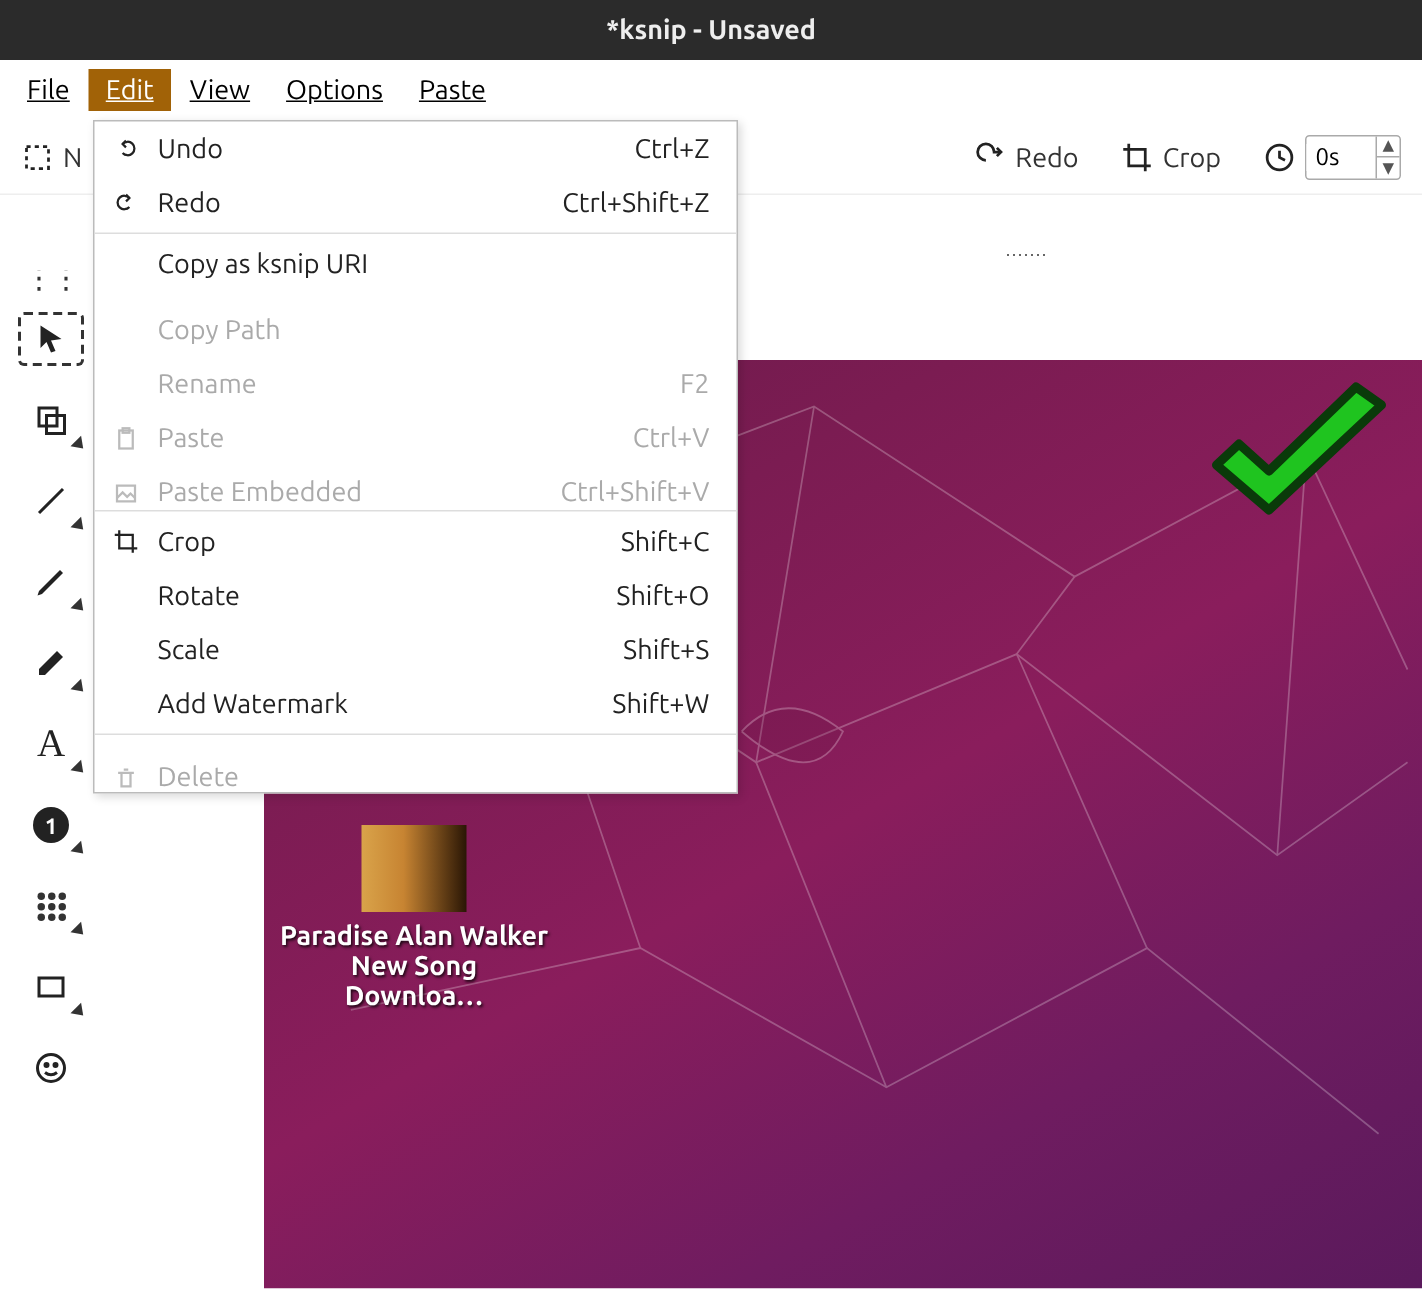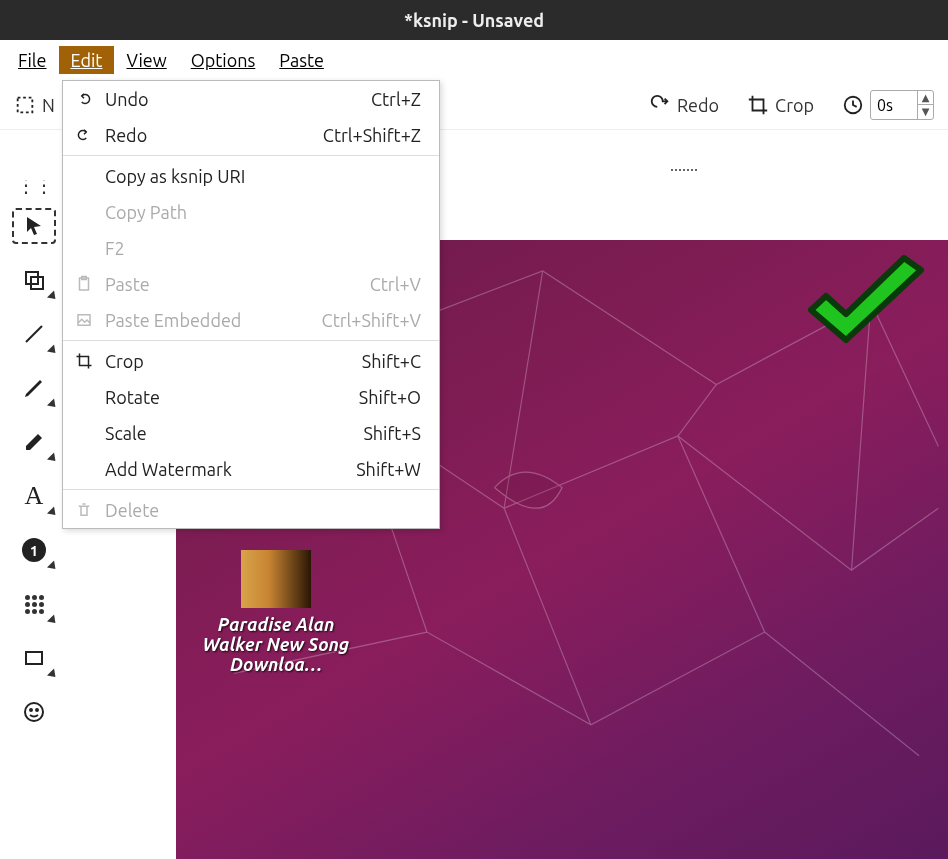--- a/index.html
+++ b/index.html
@@ -40,28 +40,28 @@
 
   .ruler-v { width:28px; background:#fff; position:relative; }
   .ruler-v .vdottick { position:absolute; left:10px; top:-40px; width:4px; height:28px; background-image: radial-gradient(#666 1px, transparent 1px); background-size: 4px 4px; }
 
   .canvas-wrap { flex:1; position:relative; background:#fff; }
   .canvas { position:absolute; left:80px; top:60px; right:0; bottom:0; background: linear-gradient(150deg, #6a1a4a 0%, #7b1c52 25%, #8a1d5c 50%, #6f1c60 75%, #5a1a5c 100%); overflow:hidden; }
   .canvas svg.mesh { position:absolute; inset:0; width:100%; height:100%; opacity:0.25; }
   .check { position:absolute; top:10px; right:12px; }
   .check svg { width:140px; height:110px; }
 
-  .desk-item { position:absolute; text-align:center; color:#fff; font-size:18px; font-weight:600; text-shadow:1px 1px 2px rgba(0,0,0,0.8); width:180px;font-style:italic; }
+  .desk-item { position:absolute; text-align:center; color:#fff; font-size:18px; font-weight:600; text-shadow:1px 1px 2px rgba(0,0,0,0.8); width:180px; }
   .desk-item .thumb { width:70px; height:58px; margin:0 auto 6px; background:#111; display:flex; align-items:center; justify-content:center; color:#bbb; font-size:28px; }
   .desk-item .thumb.paradise { background: linear-gradient(90deg, #d9a34a 0%, #c78432 40%, #2a1605 100%); }
 
   
-  .dropdown { position:absolute; left:62px; top:80px; width:378px; background:#fff; border:1px solid #bbb; box-shadow:2px 2px 6px rgba(0,0,0,0.15); z-index:50; font-size:18px; color:#222; }
+  .dropdown { position:absolute; left:62px; top:80px; width:430px; background:#fff; border:1px solid #bbb; box-shadow:2px 2px 6px rgba(0,0,0,0.15); z-index:50; font-size:18px; color:#222; }
   .dropdown .dd-row { display:flex; align-items:center; height:36px; padding:0 18px 0 10px; gap:10px; }
-  .dropdown .dd-row.disabled { color:#aaa; }
+  .dropdown .dd-row.disabled { color:#aaa;align-items:flex-end; }
   .dropdown .dd-row .dd-icon { width:22px; display:flex; justify-content:center; }
   .dropdown .dd-row .dd-label { flex:1; }
   .dropdown .dd-row .dd-short { color:inherit; }
   .dropdown hr { border:none; border-top:1px solid #ddd; margin:2px 0; }
   .dropdown svg { width:18px; height:18px; }
 </style>
 </head>
 <body>
 
 <div class="titlebar">
@@ -252,20 +252,21 @@
     <span class="dd-label">Copy as ksnip URI</span>
     <span class="dd-short"></span>
   </div>
   <div class="dd-row disabled">
     <span class="dd-icon"></span>
     <span class="dd-label">Copy Path</span>
     <span class="dd-short"></span>
   </div>
   <div class="dd-row disabled">
     <span class="dd-icon"></span>
+    <span class="dd-label">Rename</span>
     <span class="dd-short">F2</span>
   </div>
   <div class="dd-row disabled">
     <span class="dd-icon">
         <svg viewBox="0 0 24 24" fill="none" stroke="#bbb" stroke-width="2">
           <rect x="6" y="4" width="12" height="16"></rect>
           <rect x="9" y="2" width="6" height="4"></rect>
         </svg>
       </span>
     <span class="dd-label">Paste</span>

